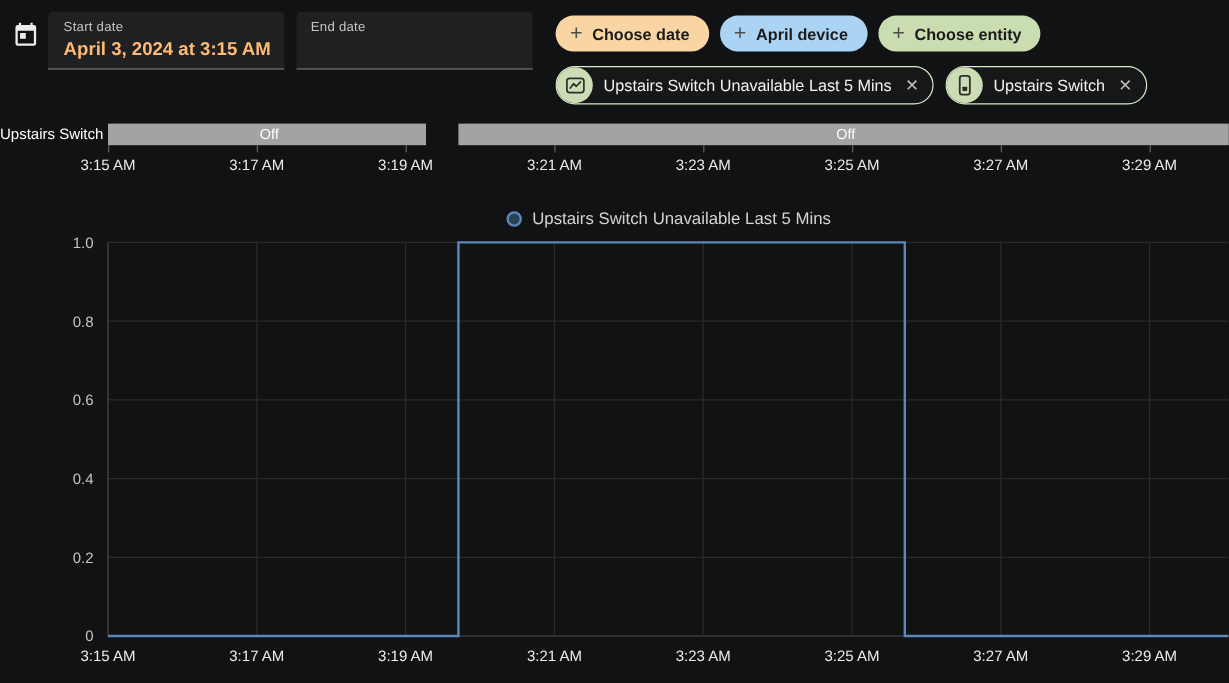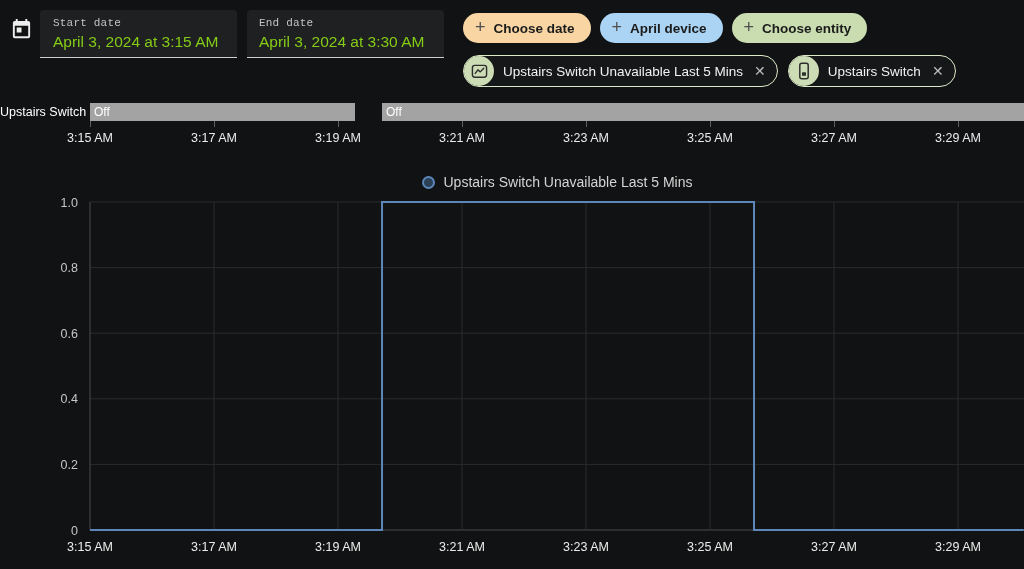--- a/index.html
+++ b/index.html
@@ -16,22 +16,22 @@
   .cal-btn {
     position:absolute; left:7px; top:17px; width:28px; height:28px;
     background:none; border:none; cursor:pointer; color:#ededed;
     display:flex; align-items:center; justify-content:center;
   }
   .datefield {
     position:absolute; top:10px; width:197px; height:48px;
     background:#1f2022; border-radius:4px 4px 0 0;
     border-bottom:1px solid #cfcfcf; padding:7px 12px 0 13px; cursor:pointer;
   }
-  .datefield .lab { font-size:11px; color:#c3c4c6; letter-spacing:.2px;font-family:Liberation Mono, monospace; }
-  .datefield .val { font-size:15.5px; color:#84cc16; margin-top:4px; white-space:nowrap; }
+  .datefield .lab { font-size:11px; color:#c3c4c6; letter-spacing:.2px; }
+  .datefield .val { font-size:15.5px; color:#fdba74; margin-top:4px; white-space:nowrap;font-weight:bold; }
   #start-date { left:40px; } #end-date { left:247px;padding-left:12px; }
 
   #filter-buttons { position:absolute; left:463px; top:13px; display:flex; gap:9px; }
   .fbtn {
     height:30px; border:none; border-radius:15px; cursor:pointer;
     display:flex; align-items:center; gap:8px; padding:0 16px 0 12px;
     font-family:inherit; font-size:13.5px; font-weight:600; color:#1b1b1b;
   }
   .fbtn .plus { font-size:18px; font-weight:400; color:#4e4e4e; line-height:1; margin-top:-2px; }
 
@@ -49,21 +49,21 @@
 
   
   .tl-row-label {
     position:absolute; left:0; top:105px; width:86px; text-align:right;
     font-size:12.5px; color:#ffffff; white-space:nowrap;
   }
   #timeline-bars { position:absolute; left:0; top:103px; width:1024px; height:18px; }
   .tl-bar {
     position:absolute; top:0; height:18px; background:#a3a3a3;
     color:#fff; font-size:12px; line-height:18px; padding-left:4px;
-    overflow:hidden; white-space:nowrap; cursor:pointer;
+    overflow:hidden; white-space:nowrap; cursor:pointer;text-align:center;
   }
   .tl-tick { position:absolute; top:121px; width:1px; height:6px; background:#606060; }
   .tl-xlab {
     position:absolute; top:131px; transform:translateX(-50%);
     font-size:12.5px; color:#ececec; white-space:nowrap;
   }
 
   
   #legend {
     position:absolute; left:90px; top:172px; width:934px; height:20px;
@@ -89,21 +89,20 @@
     </span>
   </button>
 
   <div class="datefield" id="start-date">
     <div class="lab">Start date</div>
     <div class="val">April 3, 2024 at 3:15 AM</div>
   </div>
 
   <div class="datefield" id="end-date">
     <div class="lab">End date</div>
-    <div class="val">April 3, 2024 at 3:30 AM</div>
   </div>
 
   <div id="filter-buttons">
       <button class="fbtn" style="background: rgb(248, 213, 163);">
         <span class="plus">+</span>
         <span>Choose date</span>
       </button>
       <button class="fbtn" style="background: rgb(171, 212, 244);">
         <span class="plus">+</span>
         <span>April device</span>

